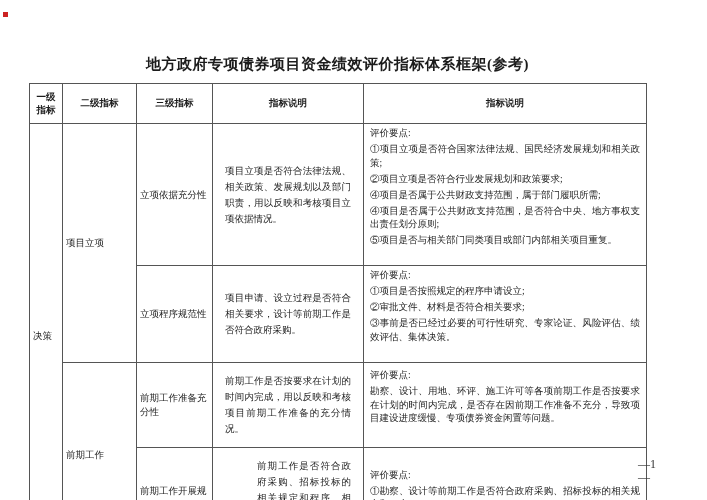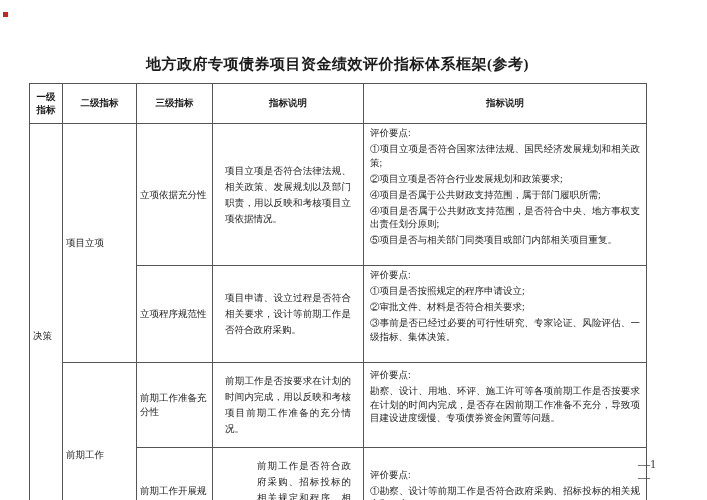--- a/index.html
+++ b/index.html
@@ -82,21 +82,21 @@
       </tr>
       <tr class="r2">
         <td class="c-lv">立项程序规范性</td>
         <td class="c-exp">
           <p>项目申请、设立过程是否符合相关要求，设计等前期工作是否符合政府采购。</p>
         </td>
         <td class="c-desc">
           <p>评价要点:</p>
           <p>①项目是否按照规定的程序申请设立;</p>
           <p>②审批文件、材料是否符合相关要求;</p>
-          <p>③事前是否已经过必要的可行性研究、专家论证、风险评估、一级指标、集体决策。</p>
+          <p>③事前是否已经过必要的可行性研究、专家论证、风险评估、绩效评估、集体决策。</p>
         </td>
       </tr>
       <tr class="r3">
         <td class="c-lv" rowspan="2">前期工作</td>
         <td class="c-lv">前期工作准备充分性</td>
         <td class="c-exp">
           <p>前期工作是否按要求在计划的时间内完成，用以反映和考核项目前期工作准备的充分情况。</p>
         </td>
         <td class="c-desc">
           <p>评价要点:</p>

